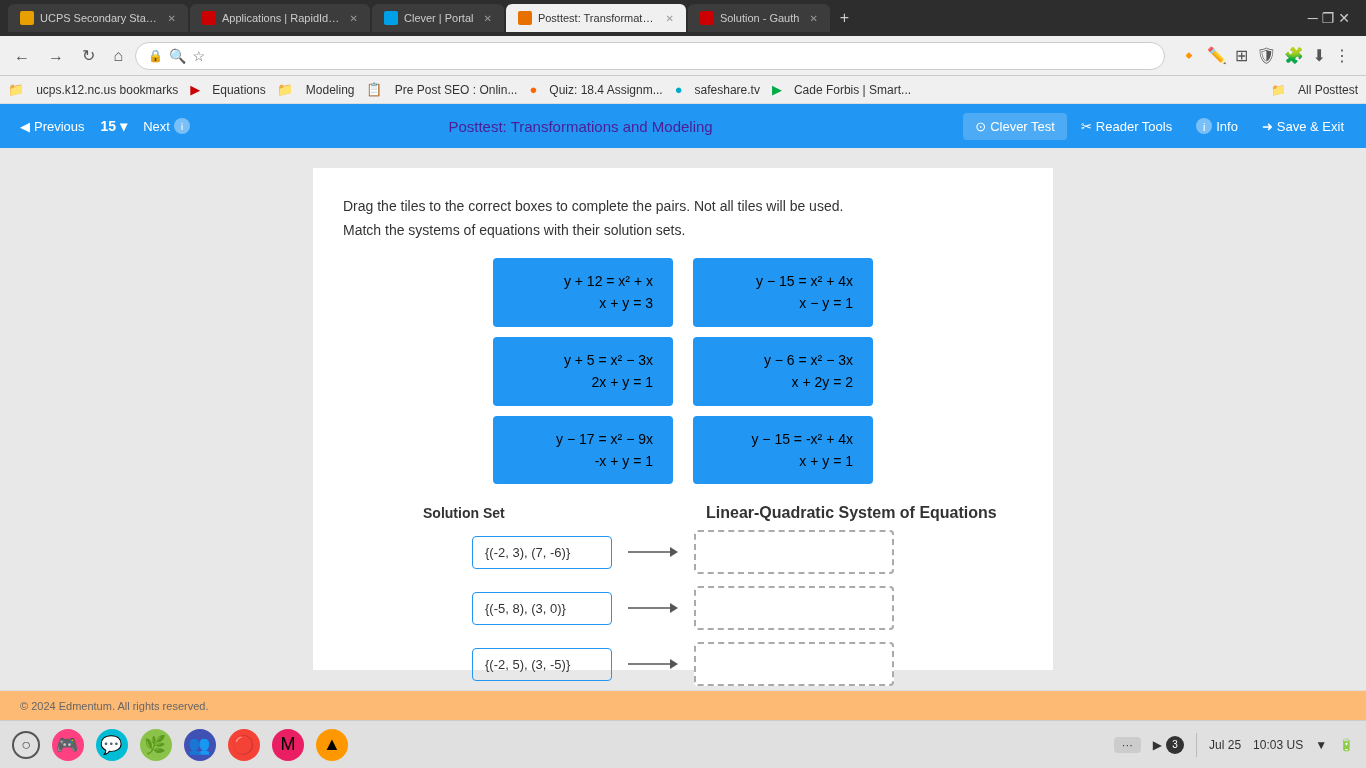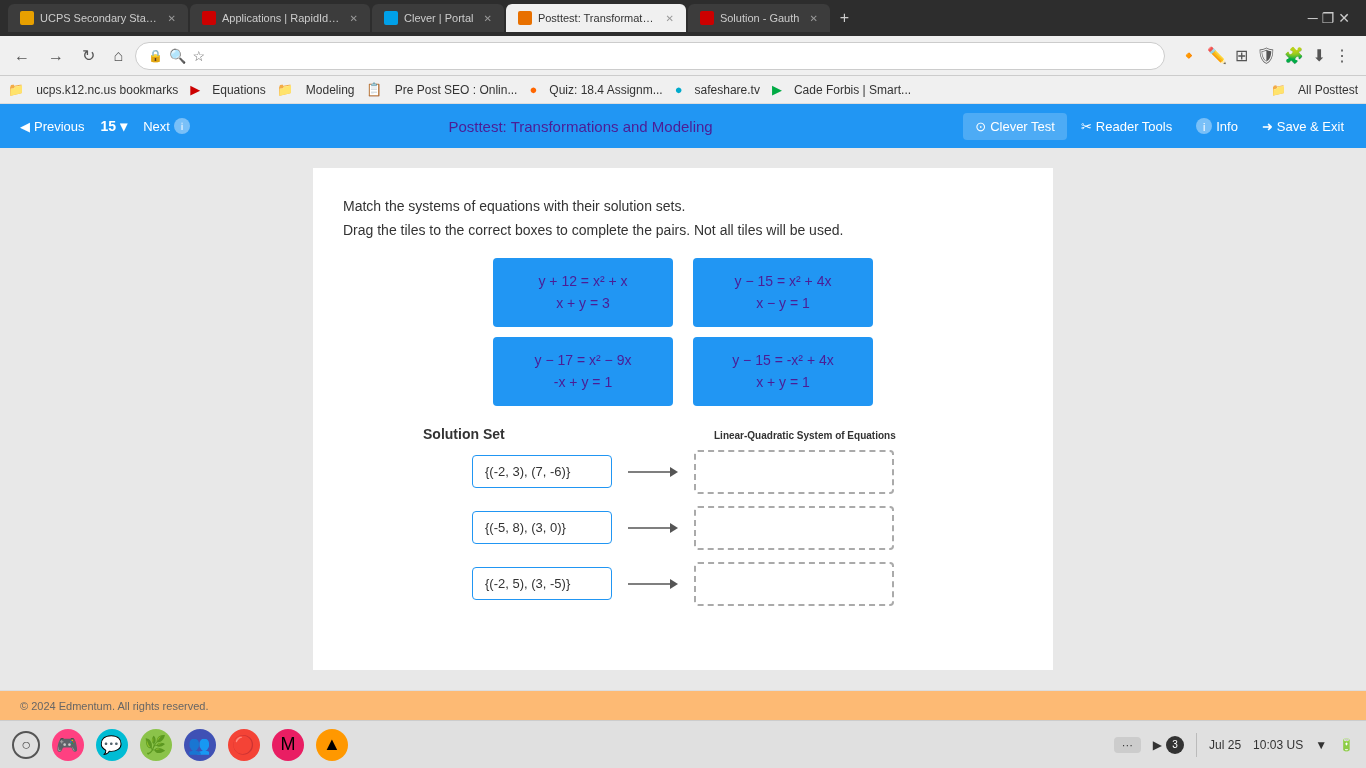--- a/index.html
+++ b/index.html
@@ -35,21 +35,21 @@
     .save-exit-btn { display: flex; align-items: center; gap: 4px; color: white; border: none; background: none; padding: 6px 10px; font-size: 13px; cursor: pointer; }
 
     
     .main-content { background: #e8e8e8; padding: 20px; height: calc(768px - 36px - 40px - 28px - 44px - 30px - 48px); overflow-y: auto; display: flex; justify-content: center; }
     .content-box { background: white; width: 740px; padding: 30px; }
     .instruction { font-size: 14px; color: #333; margin-bottom: 8px; }
     
     
     .tiles-section { margin: 20px 0; }
     .tiles-row { display: flex; justify-content: center; gap: 20px; margin-bottom: 10px; }
-    .tile { background: #2196f3; color: #4c1d95; border-radius: 4px; padding: 12px 20px; text-align: center; font-size: 14px; cursor: grab; min-width: 180px; line-height: 1.6; }
+    .tile { background: #2196f3; color: #000000; border-radius: 4px; padding: 12px 20px; text-align: right; font-size: 14px; cursor: grab; min-width: 180px; line-height: 1.6; }
 
     
     .matching-section { margin-top: 20px; }
     
     .match-row { display: flex; align-items: center; gap: 8px; margin-bottom: 12px; justify-content: center; }
     .solution-set-box { border: 1px solid #2196f3; border-radius: 4px; padding: 8px 12px; font-size: 13px; color: #333; min-width: 140px; text-align: left; }
     .arrow { color: #555; font-size: 16px; margin: 0 8px; display: flex; align-items: center; }
     .arrow svg { width: 50px; height: 20px; }
     .drop-box { border: 2px dashed #aaa; border-radius: 4px; min-width: 200px; height: 44px; background: white; }
 
@@ -172,50 +172,60 @@
     </button>
     <button class="save-exit-btn">
       <span>➜</span>
       <span>Save &amp; Exit</span>
     </button>
   </div>
 </div>
 
 <div class="main-content">
   <div class="content-box">
+    <p class="instruction">Drag the tiles to the correct boxes to complete the pairs. Not all tiles will be used.</p>
     <p class="instruction">Match the systems of equations with their solution sets.</p>
-    <p class="instruction">Drag the tiles to the correct boxes to complete the pairs. Not all tiles will be used.</p>
 
     <div class="tiles-section">
       <div class="tiles-row">
         <div class="tile">
           <div>y + 12 = x² + x</div>
           <div>x + y = 3</div>
         </div>
         <div class="tile">
           <div>y − 15 = x² + 4x</div>
           <div>x − y = 1</div>
         </div>
       </div>
       <div class="tiles-row">
         <div class="tile">
+          <div>y + 5 = x² − 3x</div>
+          <div>2x + y = 1</div>
+        </div>
+        <div class="tile">
+          <div>y − 6 = x² − 3x</div>
+          <div>x + 2y = 2</div>
+        </div>
+      </div>
+      <div class="tiles-row">
+        <div class="tile">
           <div>y − 17 = x² − 9x</div>
           <div>-x + y = 1</div>
         </div>
         <div class="tile">
           <div>y − 15 = -x² + 4x</div>
           <div>x + y = 1</div>
         </div>
       </div>
     </div>
 
     <div class="matching-section">
-      <div style="display:flex; padding-left: 80px; gap: 11px; margin-bottom: 8px; align-items:baseline;">
+      <div style="display:flex; padding-left: 80px; gap: 3px; margin-bottom: 8px; align-items:baseline;">
         <div style="min-width:160px; font-size:14px; font-weight:bold; color:#333;">Solution Set</div>
-        <div style="margin-left: 120px; font-size:10px; font-weight:bold; color:#333;">Linear-Quadratic System of Equations</div>
+        <div style="margin-left: 120px; font-size:16px; font-weight:bold; color:#333;">Linear-Quadratic System of Equations</div>
       </div>
 
       <div class="match-row">
         <div class="solution-set-box">{(-2, 3), (7, -6)}</div>
         <div class="arrow">
           <svg viewBox="0 0 50 20">
               <line x1="0" y1="10" x2="42" y2="10" stroke="#555" stroke-width="1.5"></line>
               <polygon points="42,5 50,10 42,15" fill="#555"></polygon>
             </svg>
         </div>

